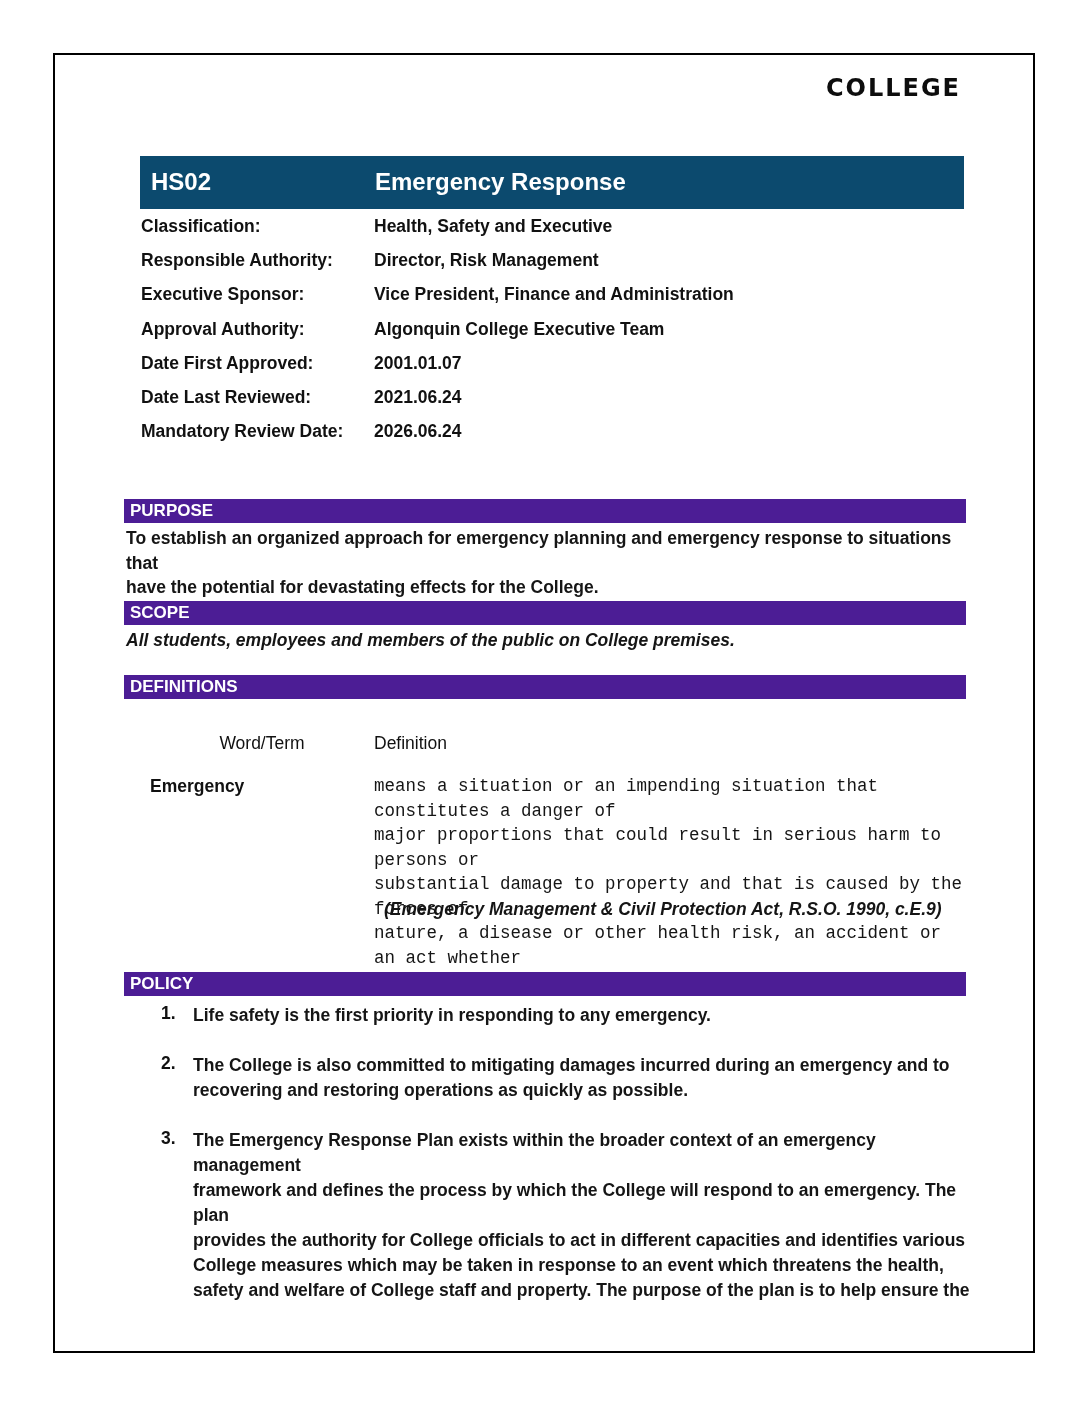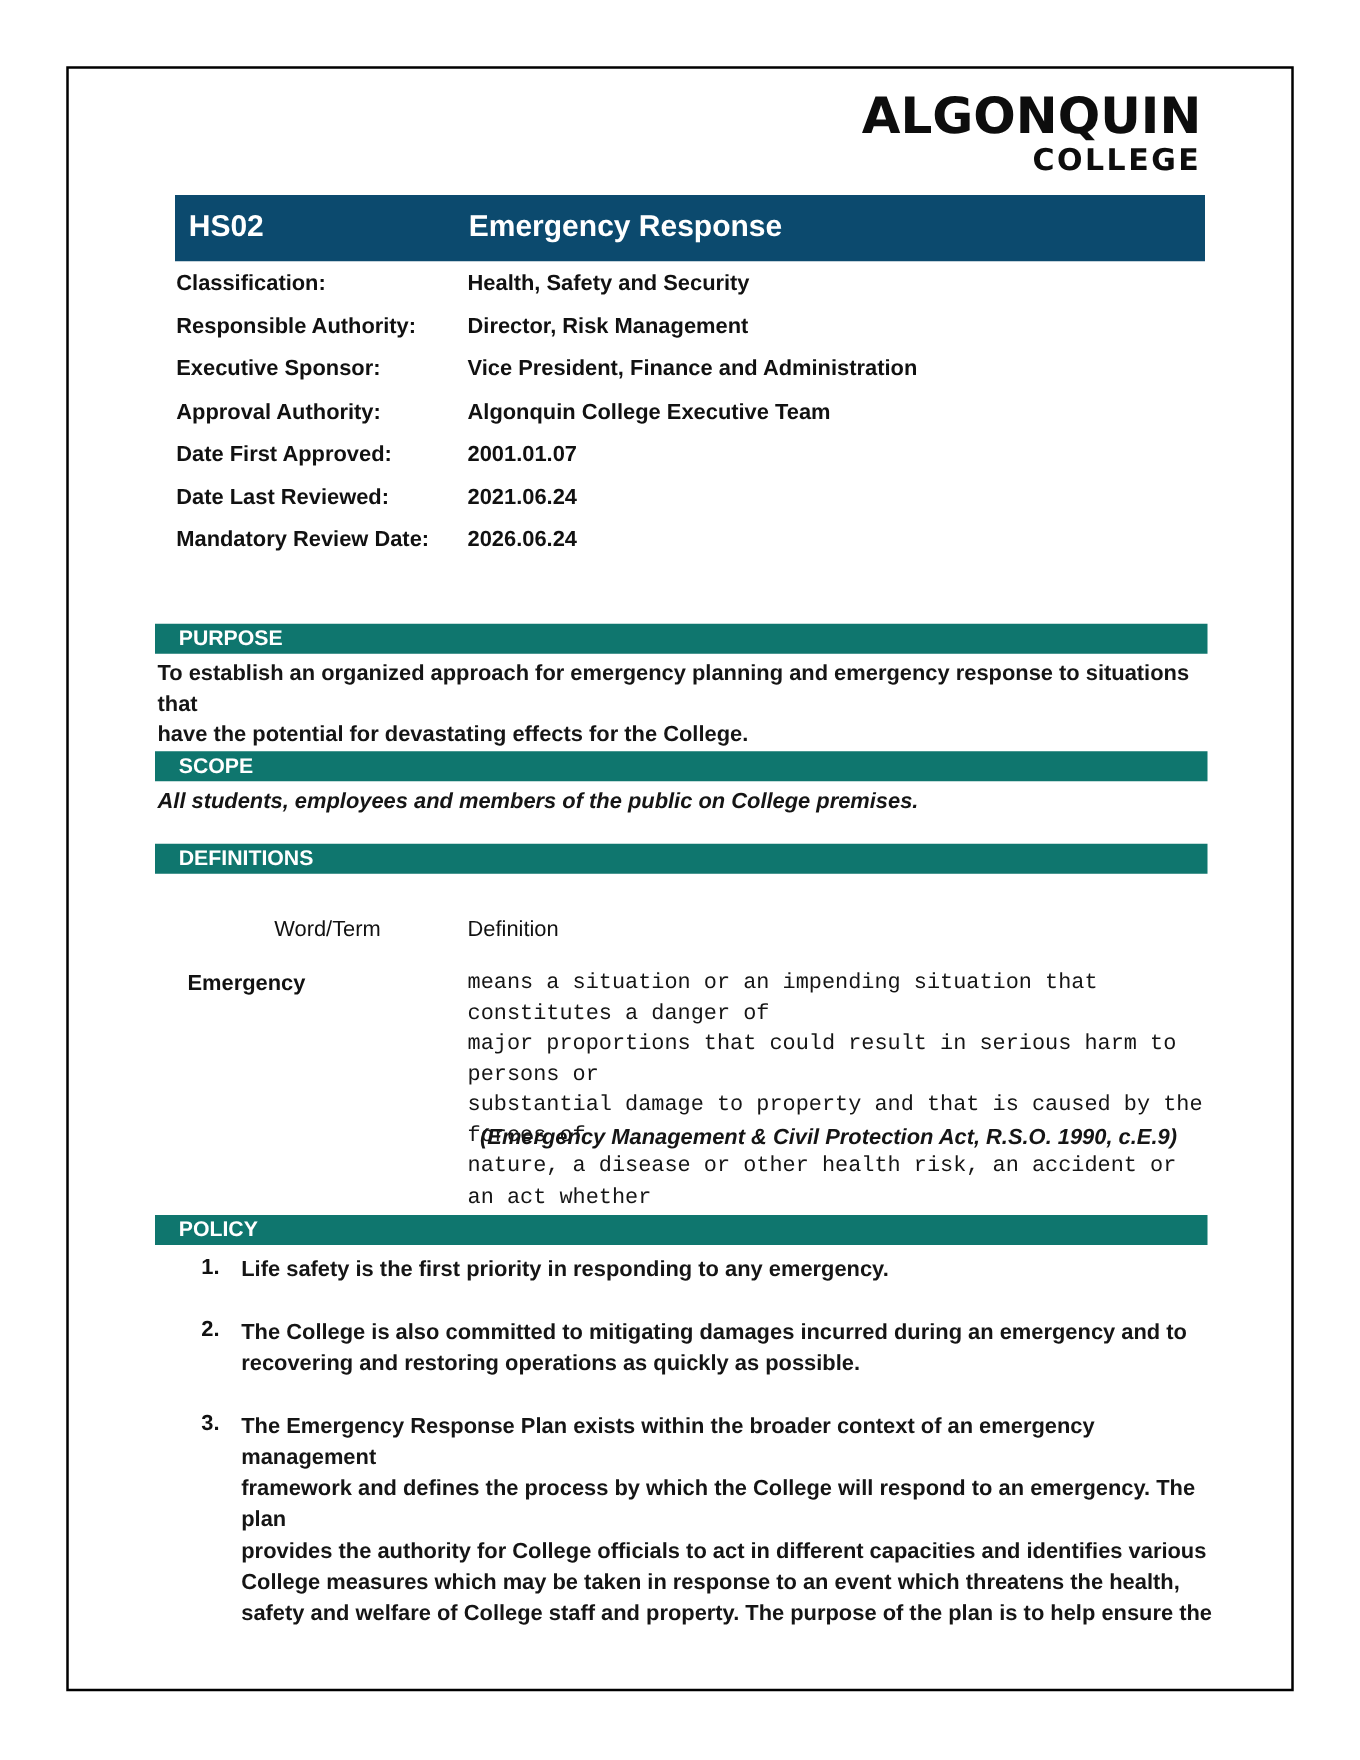--- a/index.html
+++ b/index.html
@@ -42,23 +42,23 @@
   }
   
   .meta { position: absolute; left: 86px; top: 161px; width: 840px; }
   .meta-row { height: 34.2px; font-size: 17.5px; font-weight: 700; }
   .meta-label { display: inline-block; width: 233px; vertical-align: top; }
   .meta-value { display: inline-block; vertical-align: top; }
   
   .section-bar {
     position: absolute; left: 69px;
     width: 842px; height: 24px;
-    background: #0f766e; color: #ffffff;
+    background: #4c1d95; color: #ffffff;
     font-size: 17px; font-weight: 700; line-height: 24px;
-    padding-left: 19px;
+    padding-left: 6px;
   }
   .bar-purpose { top: 444px; }
   .bar-scope { top: 546px; }
   .bar-definitions { top: 620px; }
   .bar-policy { top: 917px; }
   
   .body-text {
     position: absolute; left: 71px; width: 848px;
     font-size: 17.5px; font-weight: 700; line-height: 24.5px;
     white-space: pre-line; color: #151515;
@@ -98,32 +98,31 @@
     font-size: 17.5px; font-weight: 700; line-height: 25px;
     white-space: pre-line; color: #151515;
   }
 </style>
 </head>
 <body>
 
 <div class="sheet">
 
   <div class="logo">
-    <div class="logo-name">ALGONQUIN</div>
     <div class="logo-college">COLLEGE</div>
   </div>
 
   <div class="header-bar">
     <span class="header-code">HS02</span>
     <span class="header-title">Emergency Response</span>
   </div>
 
   <div class="meta">
     <div class="meta-row">
-      <span class="meta-label">Classification:</span><span class="meta-value">Health, Safety and Security</span>
+      <span class="meta-label">Classification:</span><span class="meta-value">Health, Safety and Executive</span>
     </div>
     <div class="meta-row">
       <span class="meta-label">Responsible Authority:</span><span class="meta-value">Director, Risk Management</span>
     </div>
     <div class="meta-row">
       <span class="meta-label">Executive Sponsor:</span><span class="meta-value">Vice President, Finance and Administration</span>
     </div>
     <div class="meta-row">
       <span class="meta-label">Approval Authority:</span><span class="meta-value">Algonquin College Executive Team</span>
     </div>

